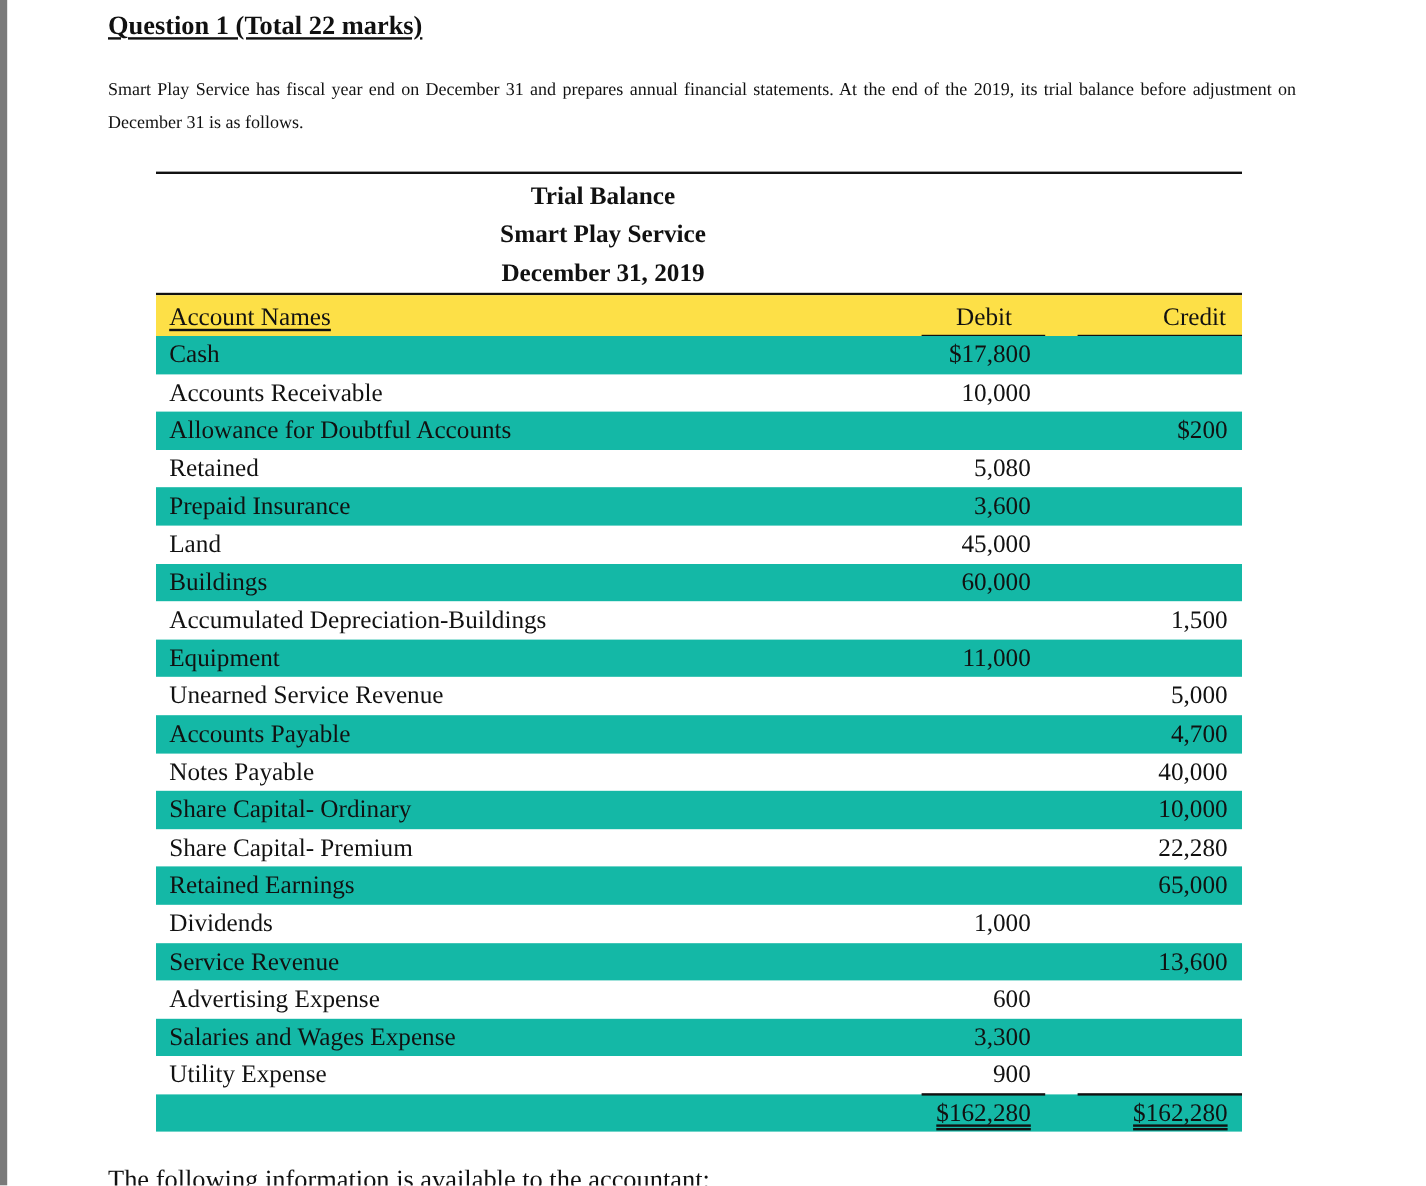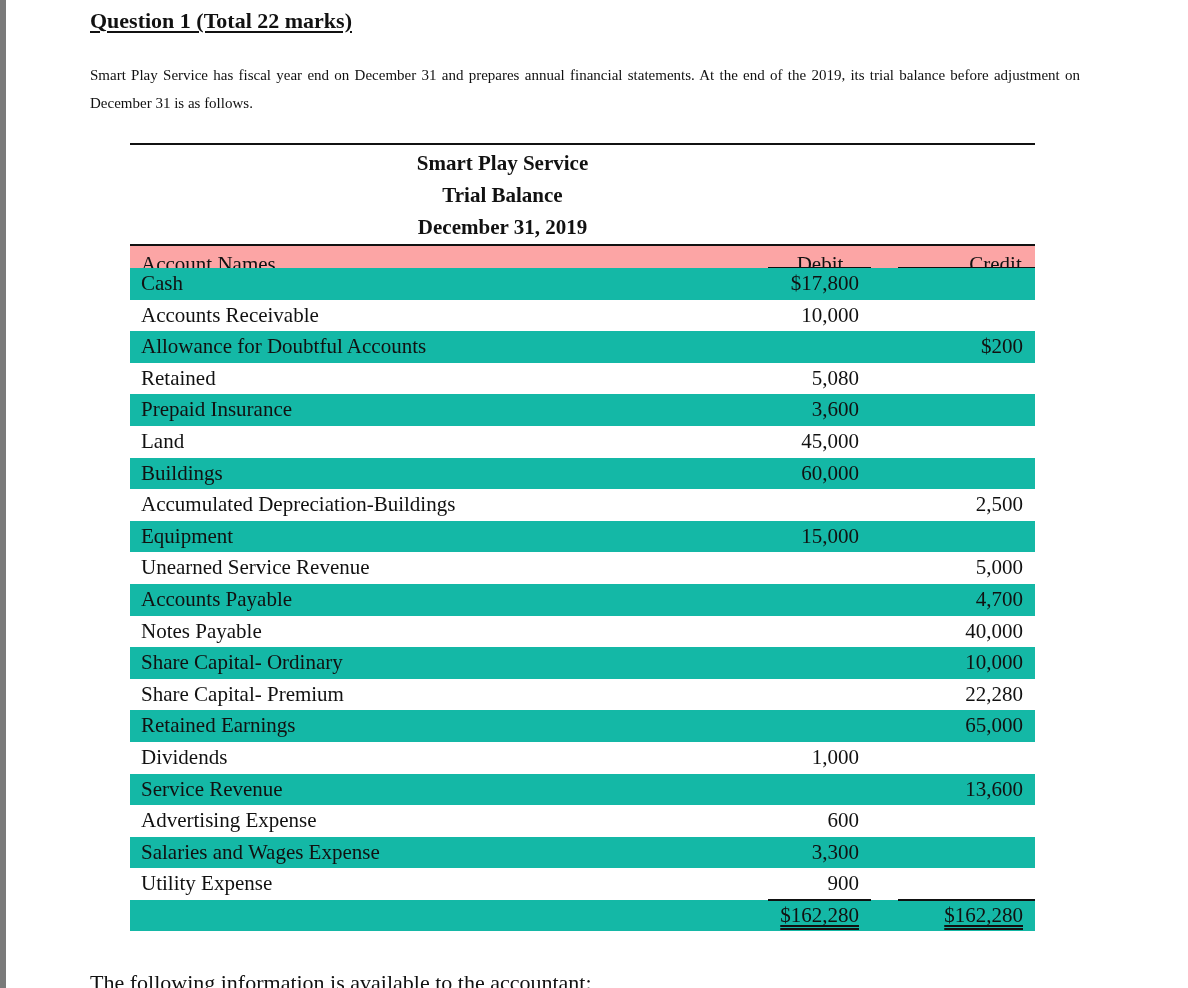--- a/index.html
+++ b/index.html
@@ -20,21 +20,21 @@
   .tb { position: absolute; left: 130px; top: 143px; width: 905px; }
   .rule-top { height: 0; border-top: 2px solid #111; }
   .tb-head { text-align: center; font-weight: bold; font-size: 21px; padding-left: 0; width: 905px; margin-left: -80px;}
   .tb-head div { height: 32px; line-height: 36px; }
   .rule-mid { height: 0; border-top: 2px solid #111; margin-top: 3px; }
   .row { position: relative; height: 31.6px; font-size: 21px; line-height: 31px; }
   .row.shaded { background: #14b8a6; }
   .row .name { position: absolute; left: 11px; top: 0; white-space: nowrap; }
   .row .debit { position: absolute; right: 176px; top: 0; text-align: left; white-space: nowrap; }
   .row .credit { position: absolute; right: 12px; top: 0; text-align: left; white-space: nowrap; }
-  .row.header { height: 22px; line-height: 36px; background: #fca5a5; }
+  .row.header { height: 34px; line-height: 36px; background: #fde047; }
   .row.header .name { text-decoration: underline; text-underline-offset: 3px; }
   .row.header .debit-h { position: absolute; left: 640px; width: 100px; text-align: center; }
   .row.header .credit-h { position: absolute; left: 797px; width: 137px; text-align: center; }
   .uline-debit { position: absolute; left: 638px; width: 103px; bottom: -1px; border-top: 2px solid #111; }
   .uline-credit { position: absolute; left: 768px; width: 137px; bottom: -1px; border-top: 2px solid #111; }
   .row.total .debit, .row.total .credit {
     text-decoration: underline double; text-underline-offset: 3px;
   }
   .tail {
     position: absolute; left: 90px; top: 970px; font-size: 22px; white-space: nowrap;
@@ -44,22 +44,22 @@
 <body>
 
 <div class="left-bar"></div>
 
 <div class="q-title">Question 1 (Total 22 marks)</div>
 <div class="intro">Smart Play Service has fiscal year end on December 31 and prepares annual financial statements. At the end of the 2019, its trial balance before adjustment on December 31 is as follows.</div>
 
 <div class="tb">
   <div class="rule-top"></div>
   <div class="tb-head">
+    <div>Trial Balance</div>
     <div>Smart Play Service</div>
-    <div>Trial Balance</div>
     <div>December 31, 2019</div>
   </div>
   <div class="rule-mid"></div>
 
   <div class="row header">
     <span class="name">Account Names</span>
     <span class="debit-h">Debit</span>
     <span class="credit-h">Credit</span>
     <div class="uline-debit"></div>
     <div class="uline-credit"></div>
@@ -97,25 +97,25 @@
         <span class="credit"></span>
       </div>
       <div class="row shaded">
         <span class="name">Buildings</span>
         <span class="debit">60,000</span>
         <span class="credit"></span>
       </div>
       <div class="row">
         <span class="name">Accumulated Depreciation-Buildings</span>
         <span class="debit"></span>
-        <span class="credit">2,500</span>
+        <span class="credit">1,500</span>
       </div>
       <div class="row shaded">
         <span class="name">Equipment</span>
-        <span class="debit">15,000</span>
+        <span class="debit">11,000</span>
         <span class="credit"></span>
       </div>
       <div class="row">
         <span class="name">Unearned Service Revenue</span>
         <span class="debit"></span>
         <span class="credit">5,000</span>
       </div>
       <div class="row shaded">
         <span class="name">Accounts Payable</span>
         <span class="debit"></span>

